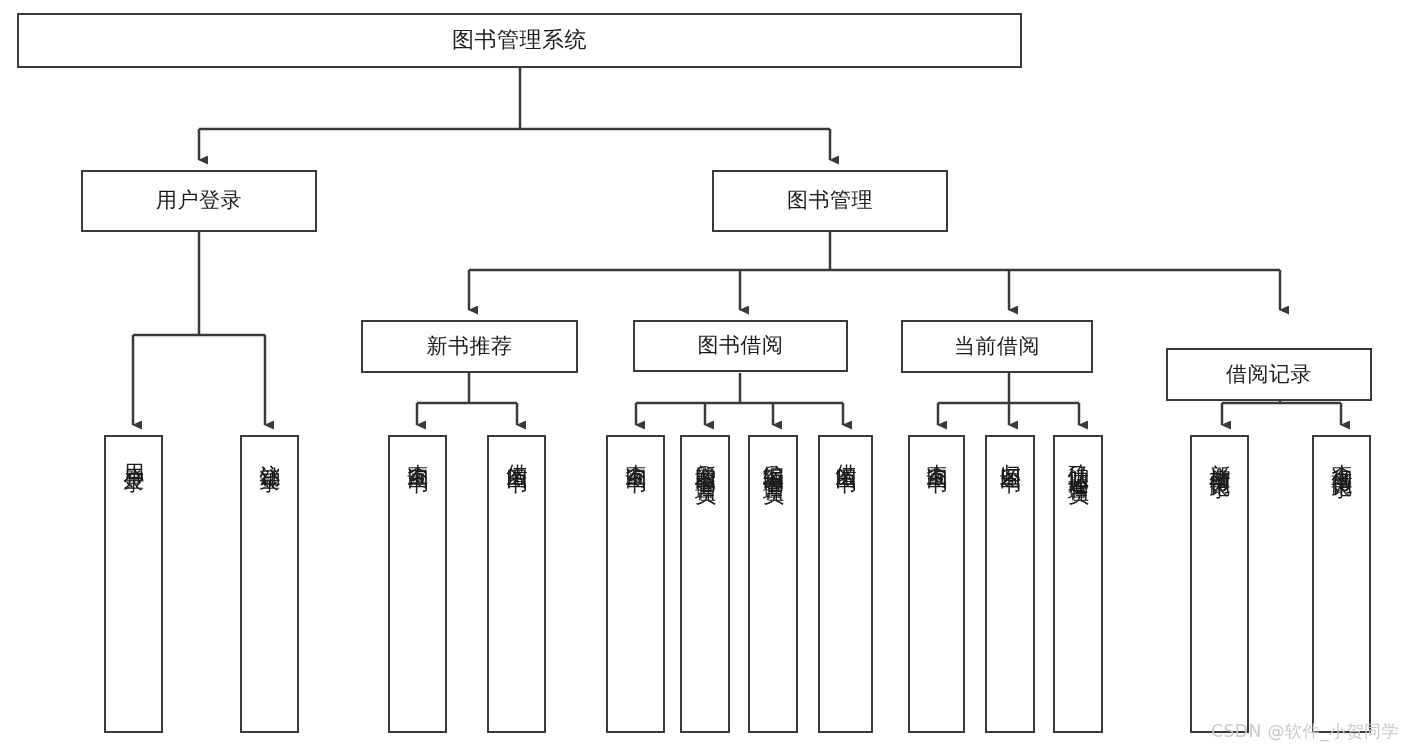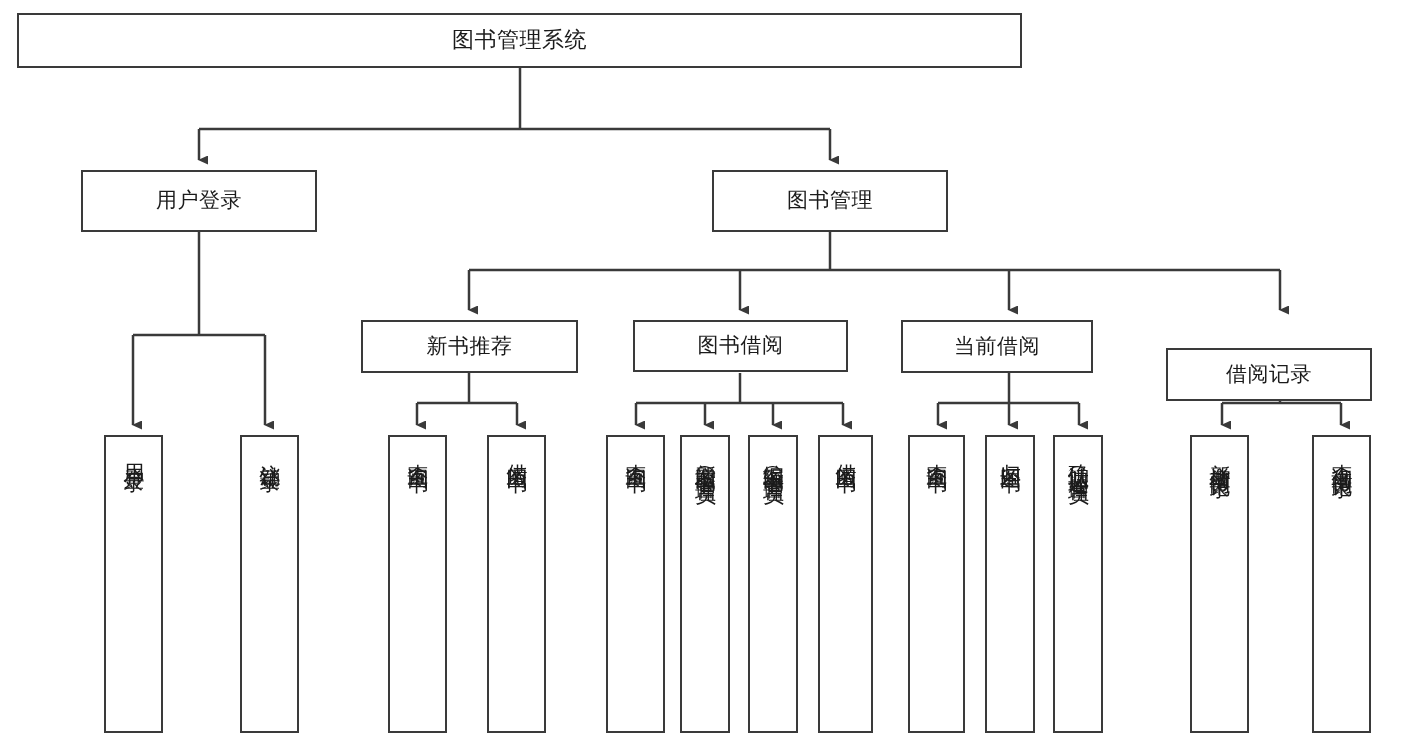--- a/index.html
+++ b/index.html
@@ -194,13 +194,14 @@
     <span class="node-label">确认归还（管理员）</span>
   </div>
 
   <div class="node vert" style="left:1190px; top:435px; width:59px; height:298px;">
     <span class="node-label">新增借阅记录</span>
   </div>
   <div class="node vert" style="left:1312px; top:435px; width:59px; height:298px;">
     <span class="node-label">查询借阅记录</span>
   </div>
 
+  <div class="watermark">CSDN @软件_小贺同学</div>
 </div>
 
 </body></html>

